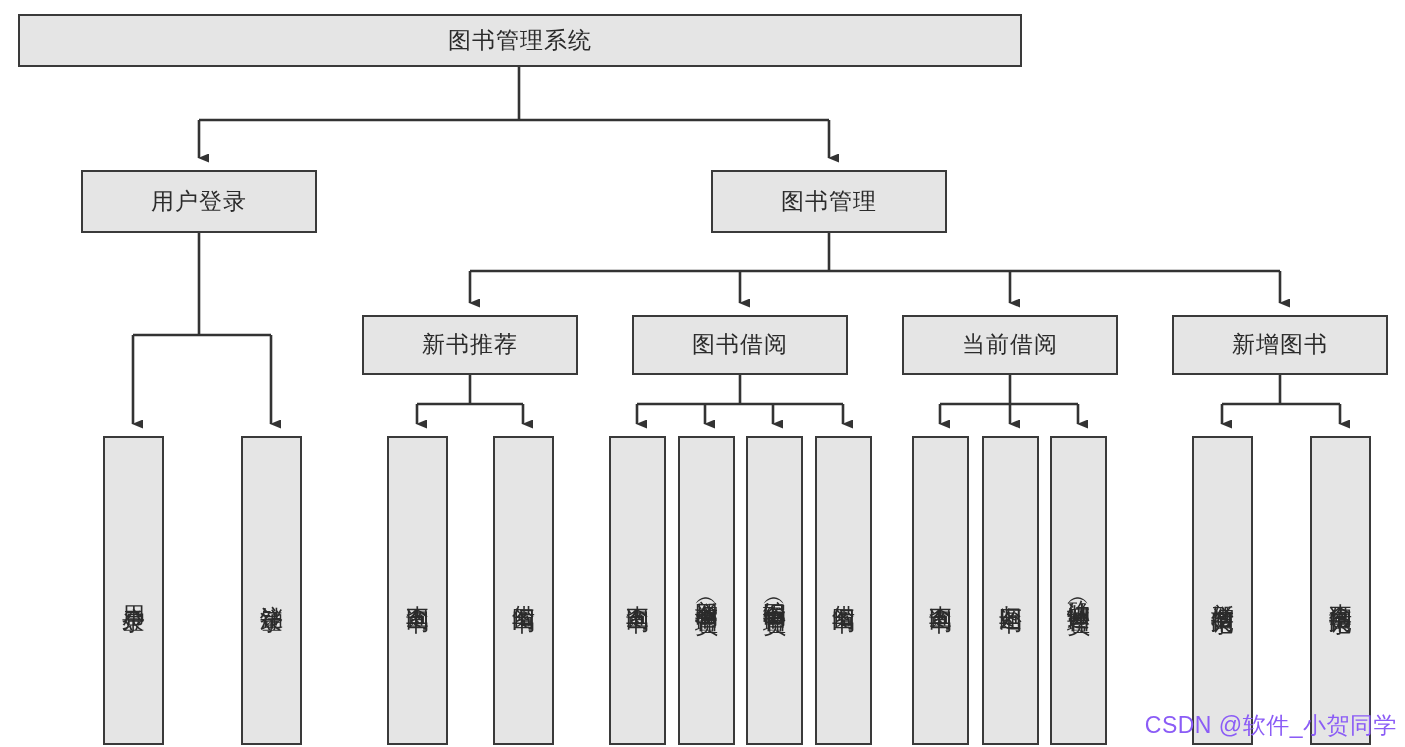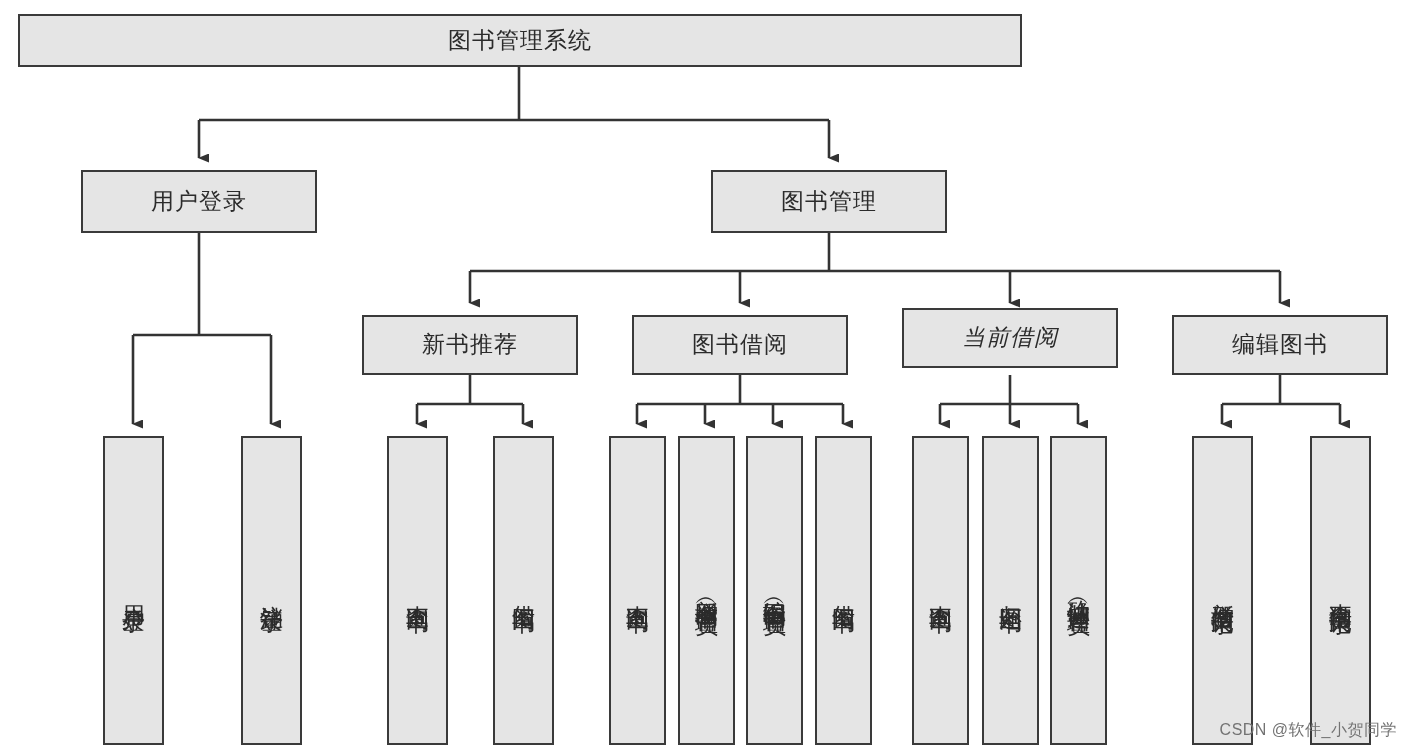--- a/index.html
+++ b/index.html
@@ -54,22 +54,22 @@
     writing-mode: vertical-rl;
     text-orientation: upright;
     white-space: normal;
     display: block;
     max-height: 100%;
   }
   #watermark {
     position: absolute;
     right: 8px;
     bottom: 6px;
-    font-size: 16px;
-    color: #737373;
+    font-size: 23px;
+    color: #8b5cf6;
     letter-spacing: 0.5px;
     white-space: nowrap;
     pointer-events: none;
   }
 </style>
 </head>
 <body>
 
 <div id="diagram-root">
 
@@ -136,26 +136,26 @@
   </div>
 
   <div class="node horizontal" style="left:632px; top:315px; width:216px; height:60px;">
     <span>图书借阅</span>
   </div>
 
   <div class="node horizontal" style="left:362px; top:315px; width:216px; height:60px;">
     <span>新书推荐</span>
   </div>
 
-  <div class="node horizontal" style="left:902px; top:308px; width:216px; height:60px;font-style:italic;">
+  <div class="node horizontal" style="left:902px; top:315px; width:216px; height:60px;">
     <span>当前借阅</span>
   </div>
 
   <div class="node horizontal" style="left:1172px; top:315px; width:216px; height:60px;">
-    <span>编辑图书</span>
+    <span>新增图书</span>
   </div>
 
   <div class="node vertical" style="left:103px; top:436px; width:61px; height:309px;">
     <span class="vtext">用户登录</span>
   </div>
 
   <div class="node vertical" style="left:241px; top:436px; width:61px; height:309px;">
     <span class="vtext">注销登录</span>
   </div>
 

